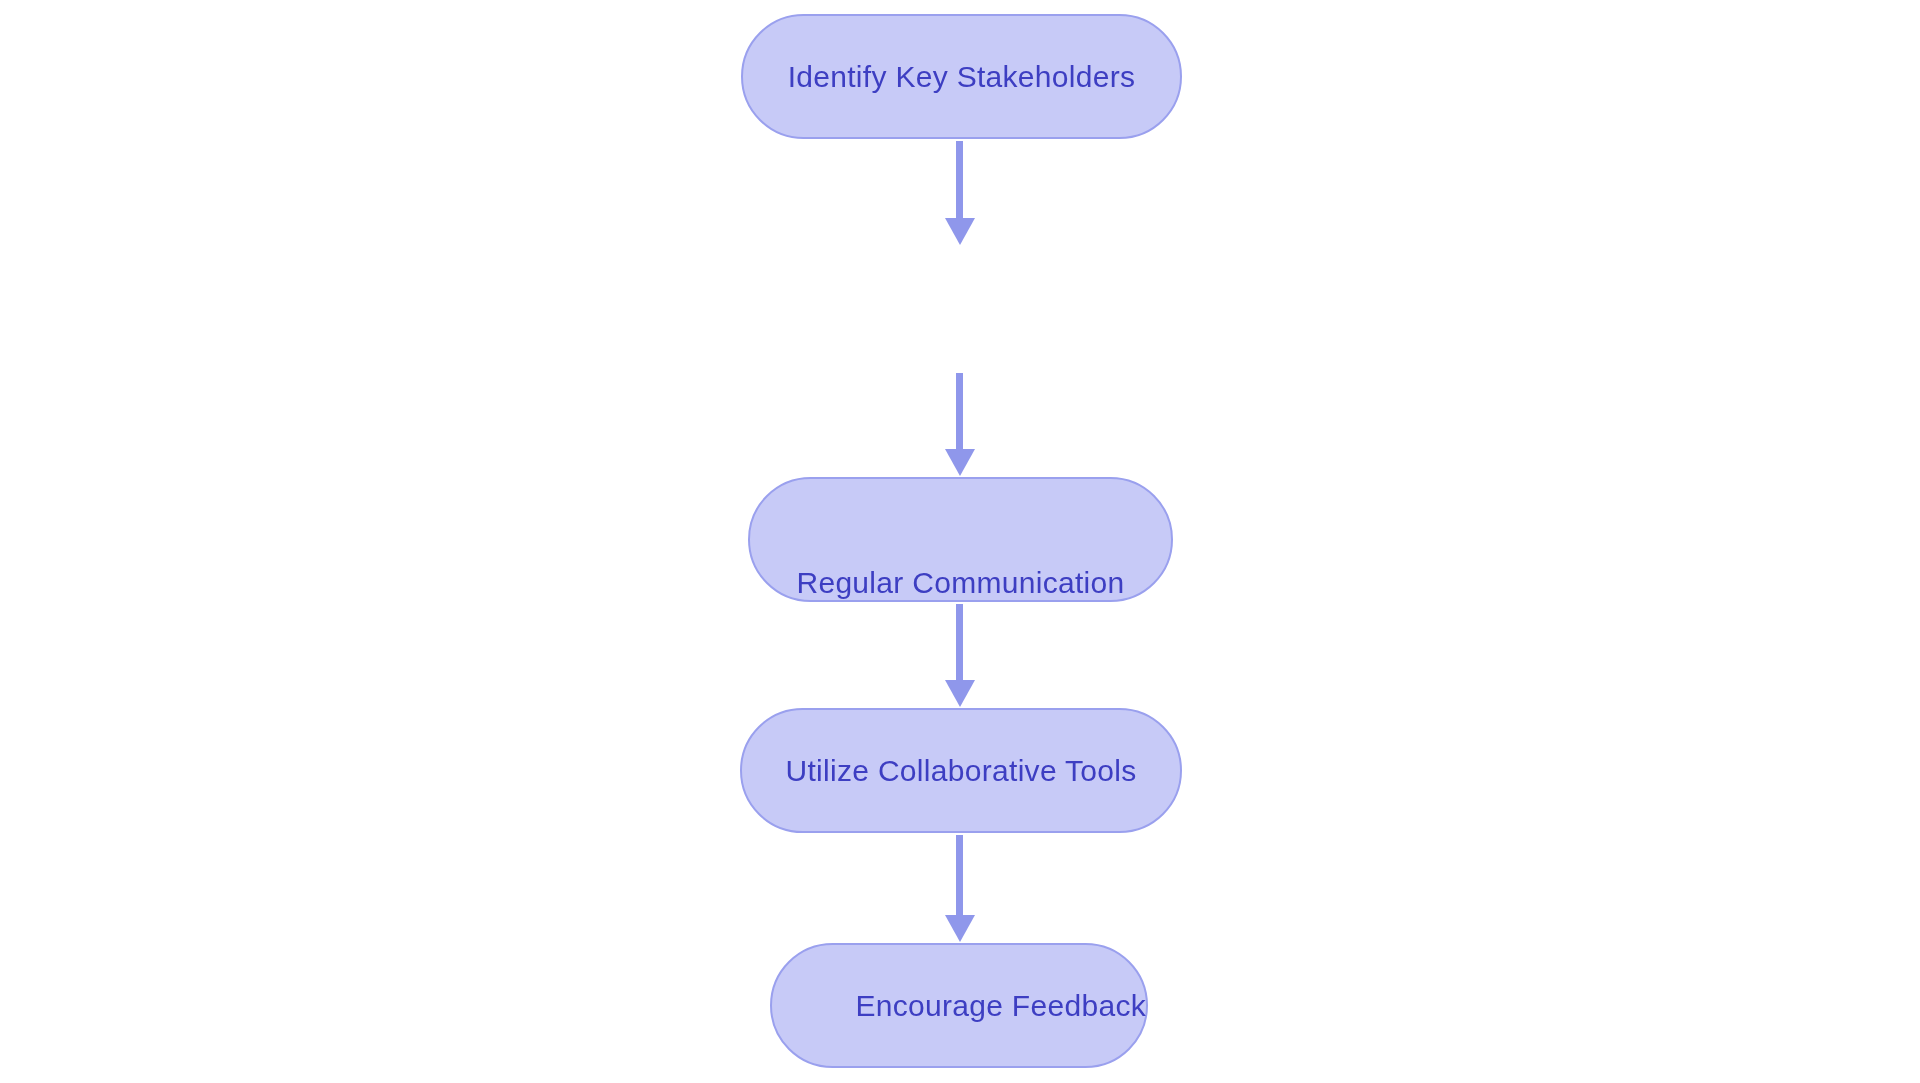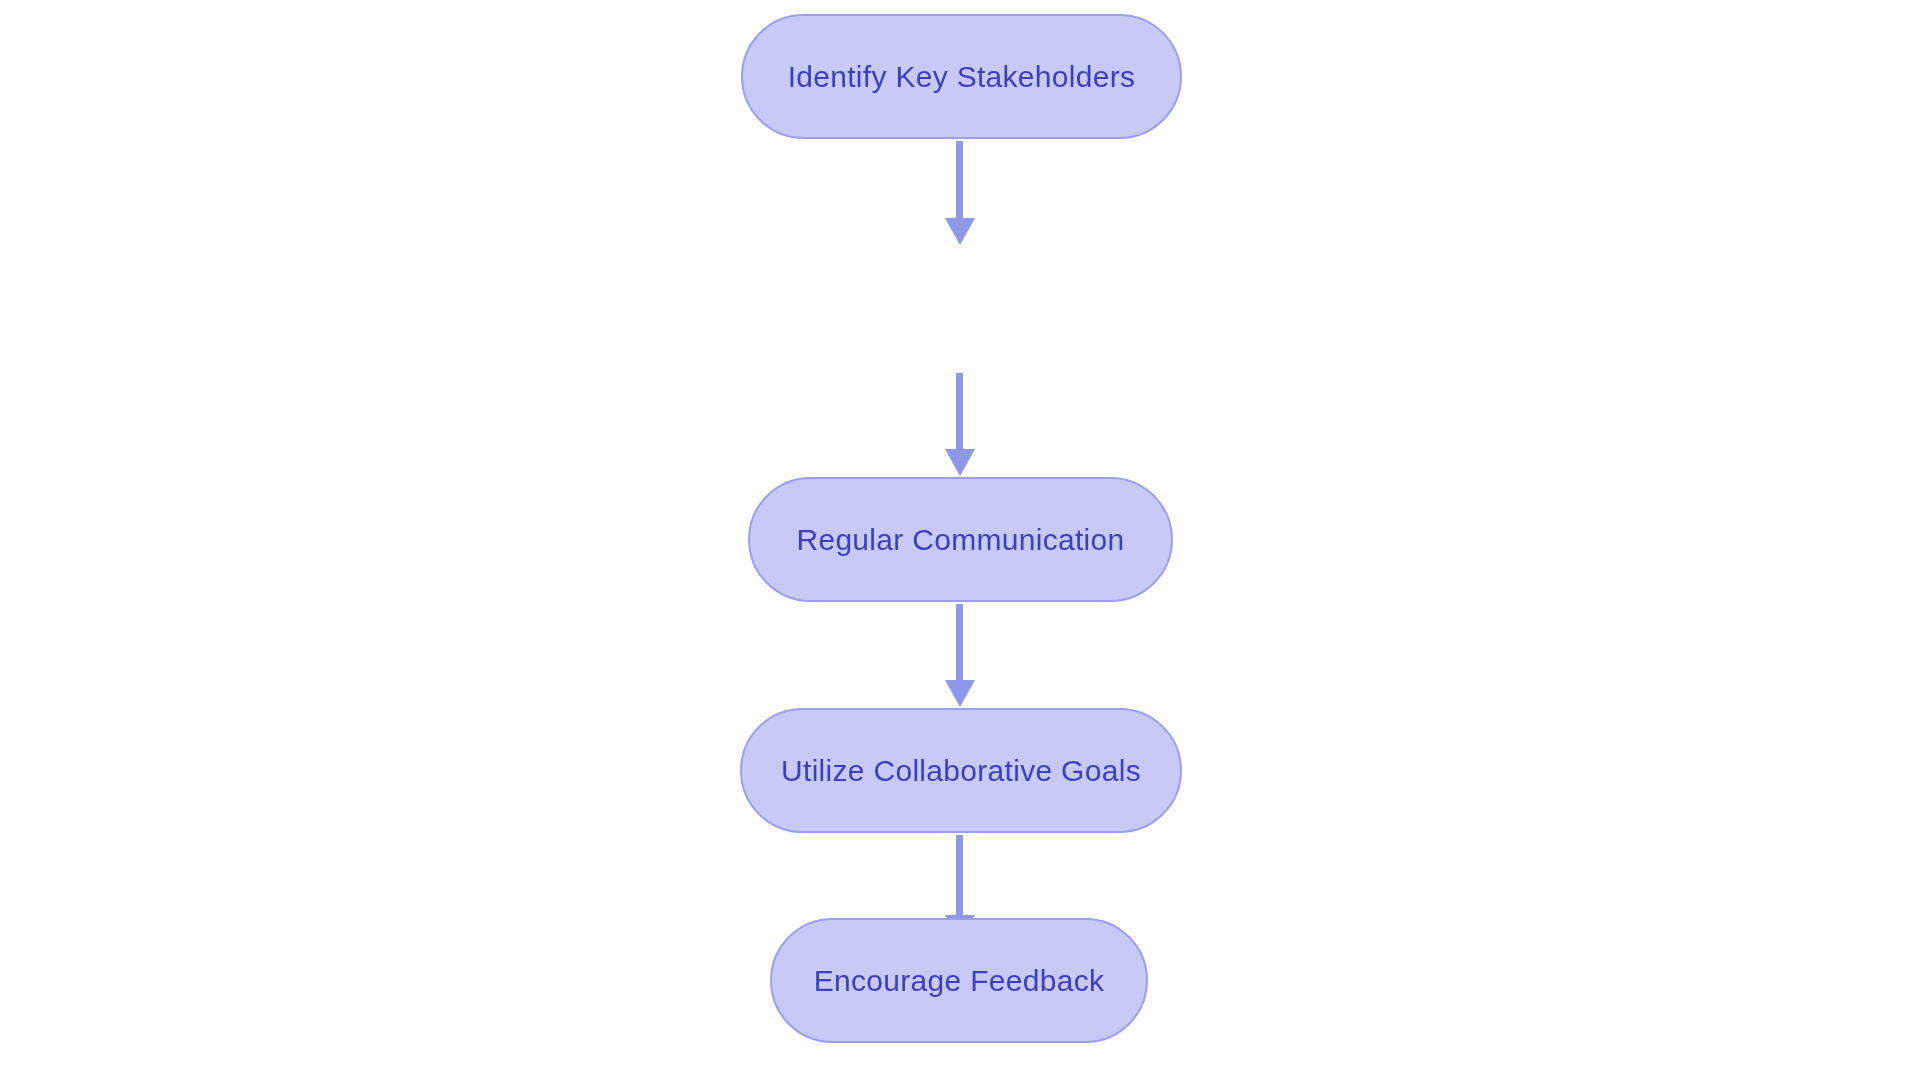--- a/index.html
+++ b/index.html
@@ -33,23 +33,23 @@
     align-items: center;
     justify-content: center;
     color: var(--text);
     font-size: 30px;
     font-weight: 400;
     letter-spacing: 0.3px;
     white-space: nowrap;
   }
   .node-0 { left: 741px; top:  14px; width: 441px; }
   .node-1 { left: 770px; top: 246px; width: 378px; }
-  .node-2 { left: 748px; top: 477px; width: 425px; }
+  .node-2 { left: 748px; top: 477px; width: 425px; align-items: flex-end; }
   .node-3 { left: 740px; top: 708px; width: 442px; }
-  .node-4 { left: 770px; top: 918px; width: 378px; }
+  .node-4 { left: 770px; top: 943px; width: 378px; justify-content: flex-end; }
 
   .arrow {
     position: absolute;
     left: 945px;
     width: 30px;
   }
   .arrow-0 { top: 141px; height: 104px; }
   .arrow-1 { top: 373px; height: 103px; }
   .arrow-2 { top: 604px; height: 103px; }
   .arrow-3 { top: 835px; height: 107px; }
@@ -95,21 +95,21 @@
   <div class="node node-2">
     <span>Regular Communication</span>
   </div>
 
   <div class="arrow arrow-2">
     <div class="stem"></div>
     <div class="head"></div>
   </div>
 
   <div class="node node-3">
-    <span>Utilize Collaborative Goals</span>
+    <span>Utilize Collaborative Tools</span>
   </div>
 
   <div class="arrow arrow-3">
     <div class="stem"></div>
     <div class="head"></div>
   </div>
 
   <div class="node node-4">
     <span>Encourage Feedback</span>
   </div>

